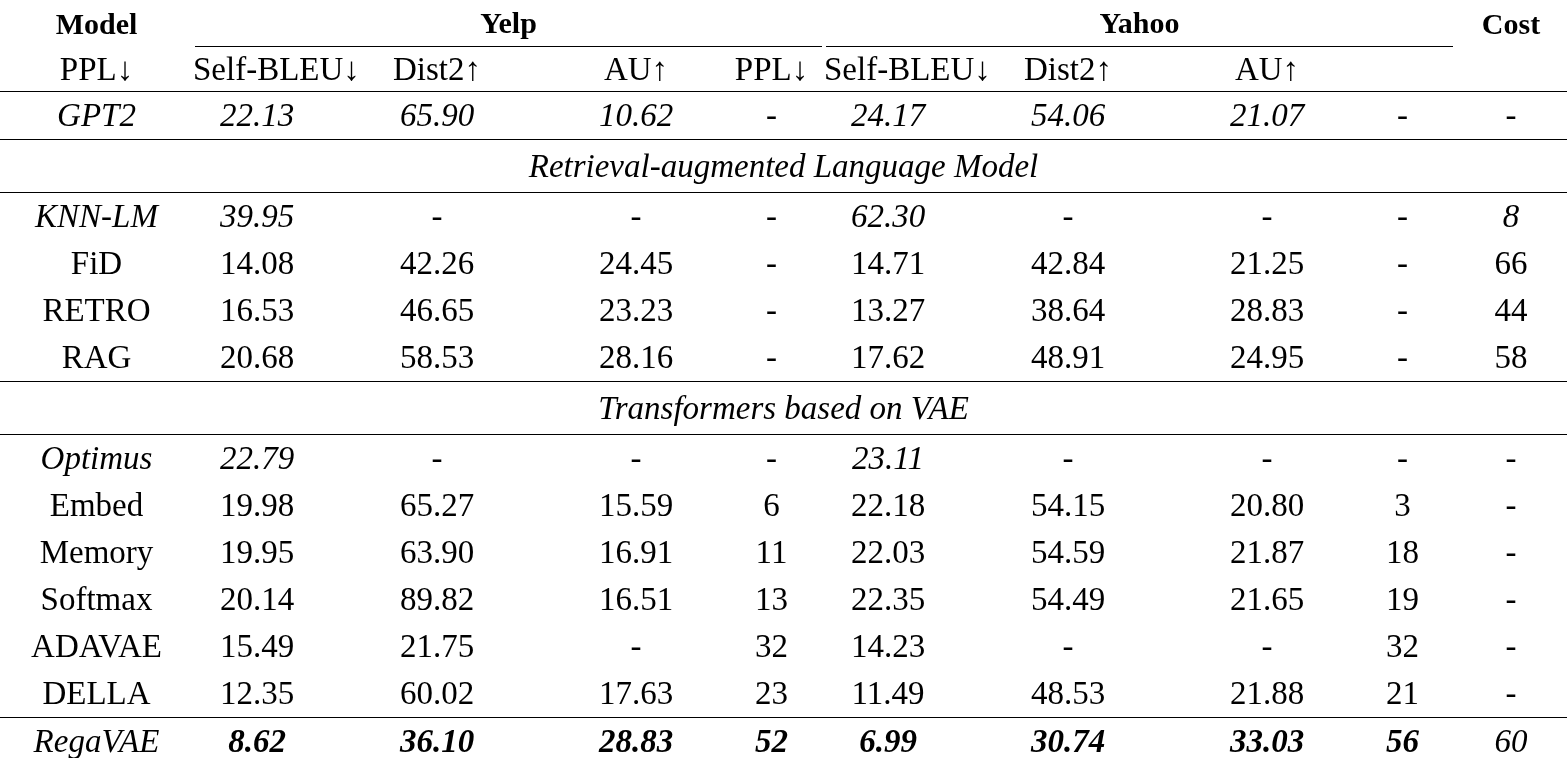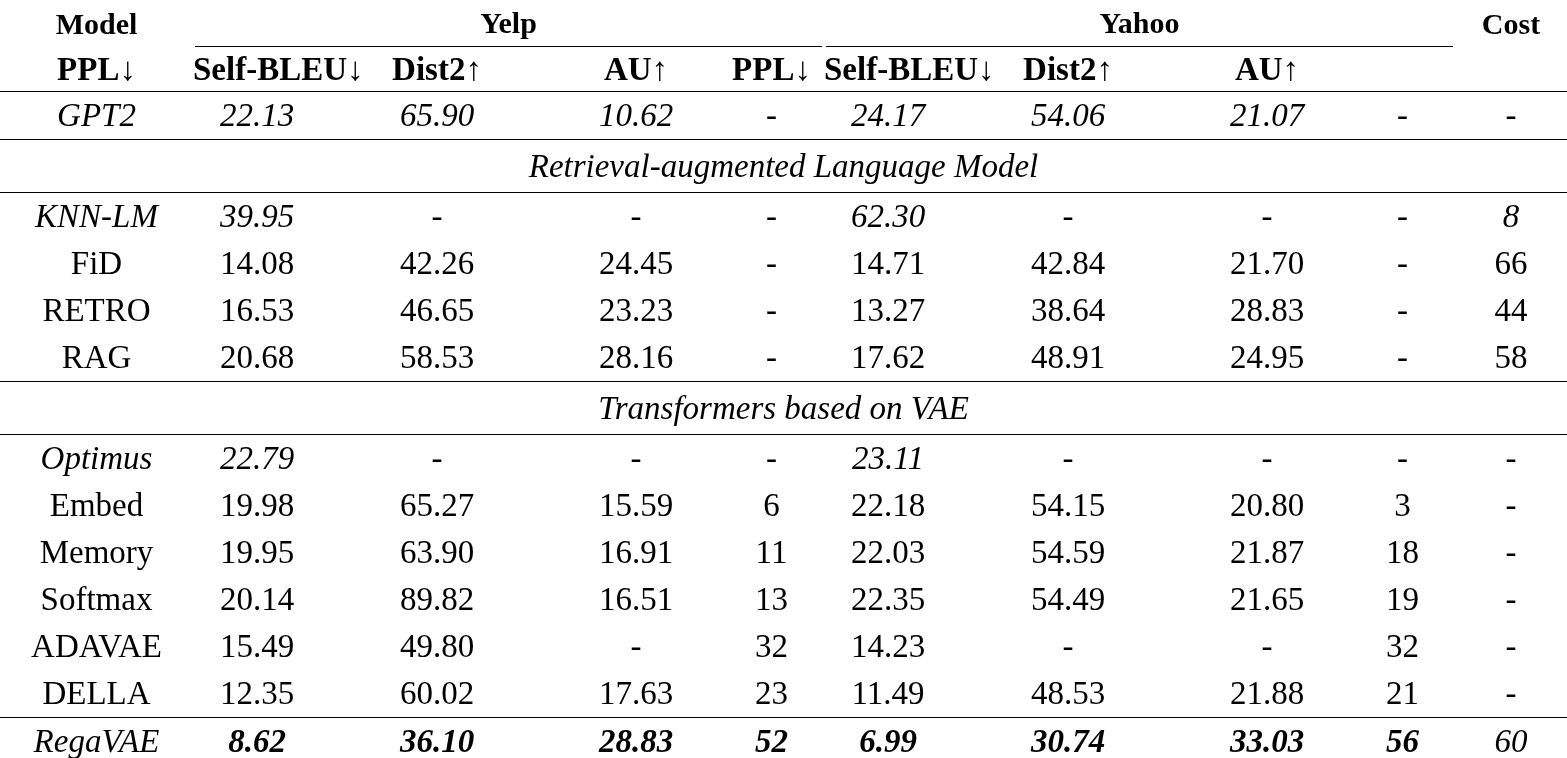--- a/index.html
+++ b/index.html
@@ -45,21 +45,21 @@
   .rule-mid td { border-top: 1.6px solid #000; font-style: italic; }
   .rule-bot td { border-bottom: 3.5px solid #000; }
 
   .hdr-row1 th {
     font-weight: bold;
     font-size: 30px;
     height: 46px;
     line-height: 46px;
   }
   .hdr-row2 th {
-    font-weight: bold;
+    font-weight: normal;
     font-size: 33px;
     height: 44px;
     line-height: 44px;
   }
   .group-rule {
     height: 0;
   }
   .group-rule .gline {
     display: block;
     height: 0;
@@ -157,21 +157,21 @@
       </tr>
 
       <tr class="data-row">
         <td class="model-cell">FiD</td>
         <td>14.08</td>
         <td>42.26</td>
         <td>24.45</td>
         <td>-</td>
         <td>14.71</td>
         <td>42.84</td>
-        <td>21.70</td>
+        <td>21.25</td>
         <td>-</td>
         <td>66</td>
       </tr>
 
       <tr class="data-row">
         <td class="model-cell">RETRO</td>
         <td>16.53</td>
         <td>46.65</td>
         <td>23.23</td>
         <td>-</td>
@@ -247,21 +247,21 @@
         <td>22.35</td>
         <td>54.49</td>
         <td>21.65</td>
         <td>19</td>
         <td>-</td>
       </tr>
 
       <tr class="data-row">
         <td class="model-cell">ADAVAE</td>
         <td>15.49</td>
-        <td>49.80</td>
+        <td>21.75</td>
         <td>-</td>
         <td>32</td>
         <td>14.23</td>
         <td>-</td>
         <td>-</td>
         <td>32</td>
         <td>-</td>
       </tr>
 
       <tr class="data-row">

